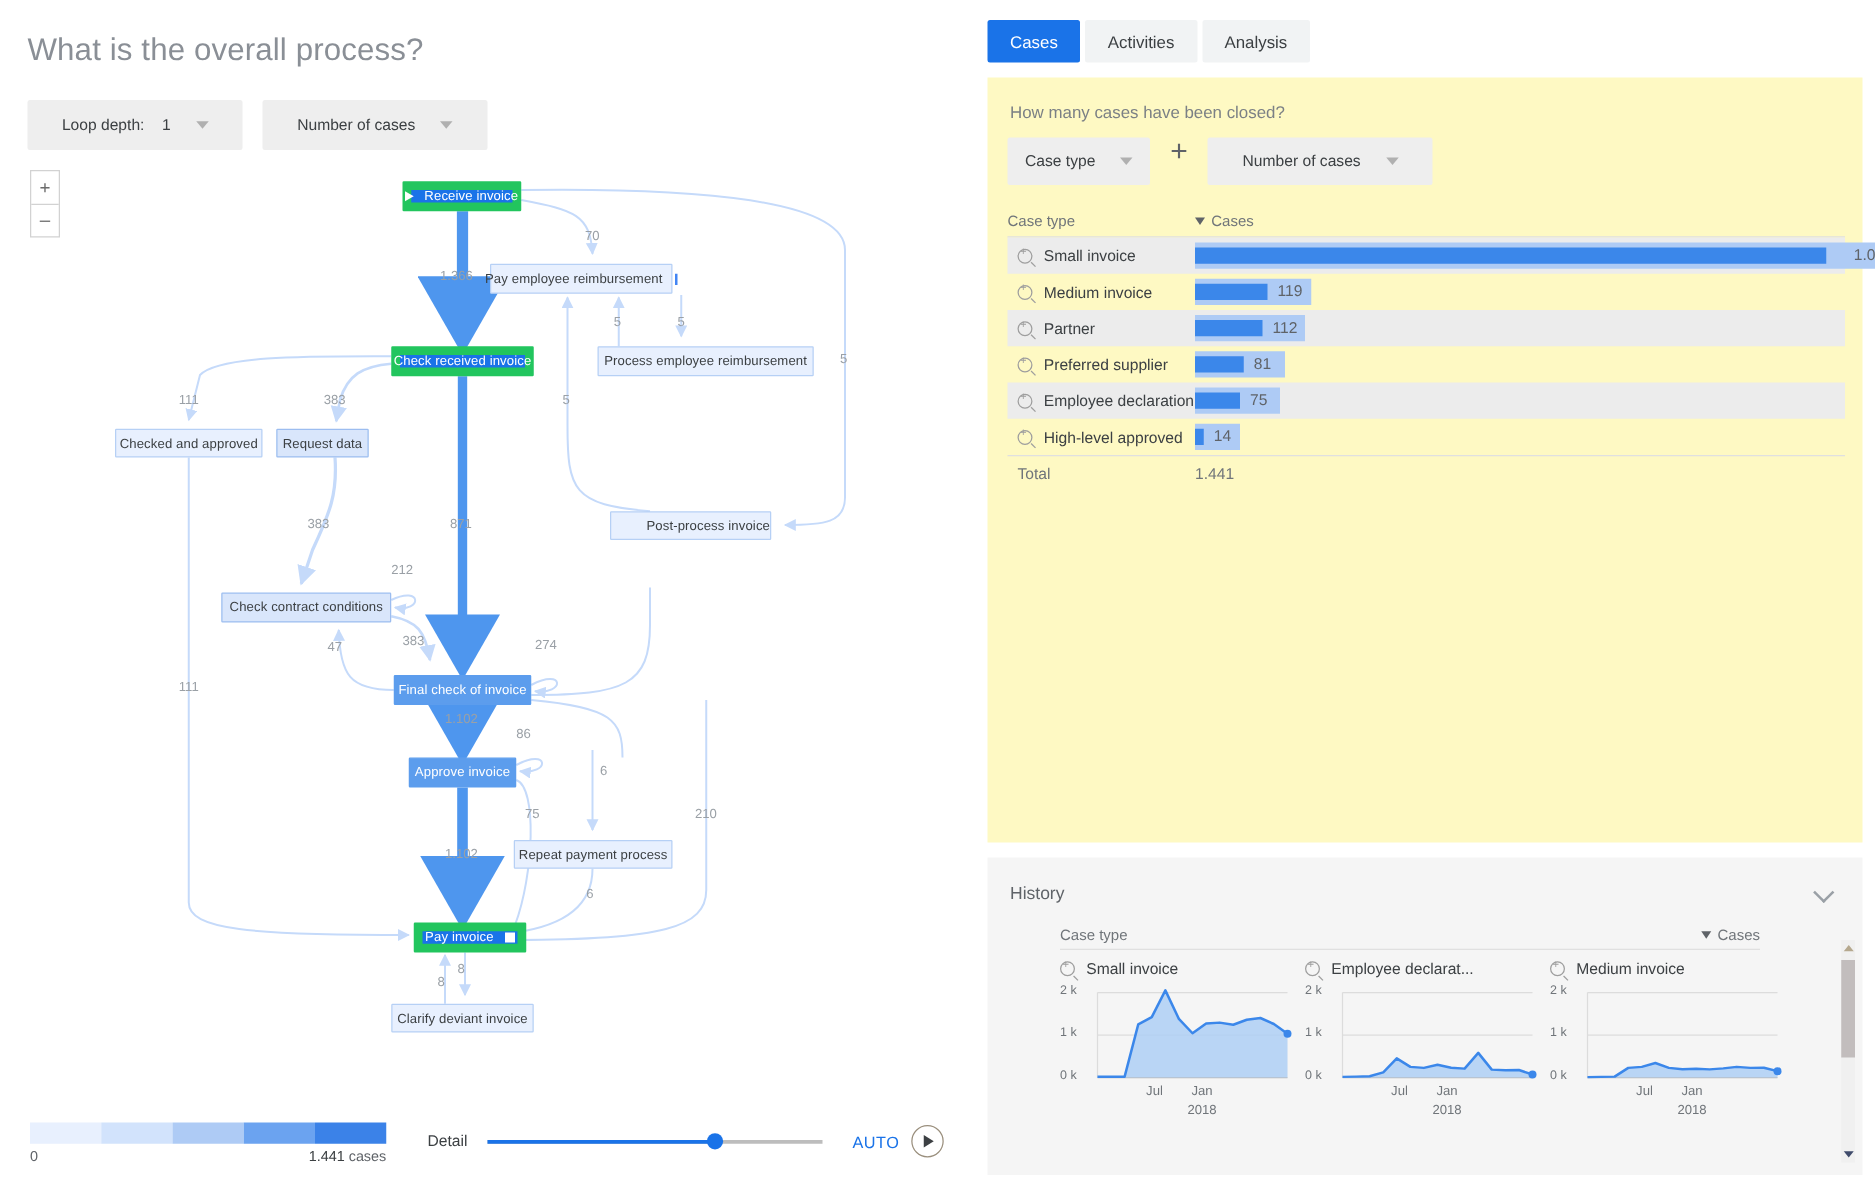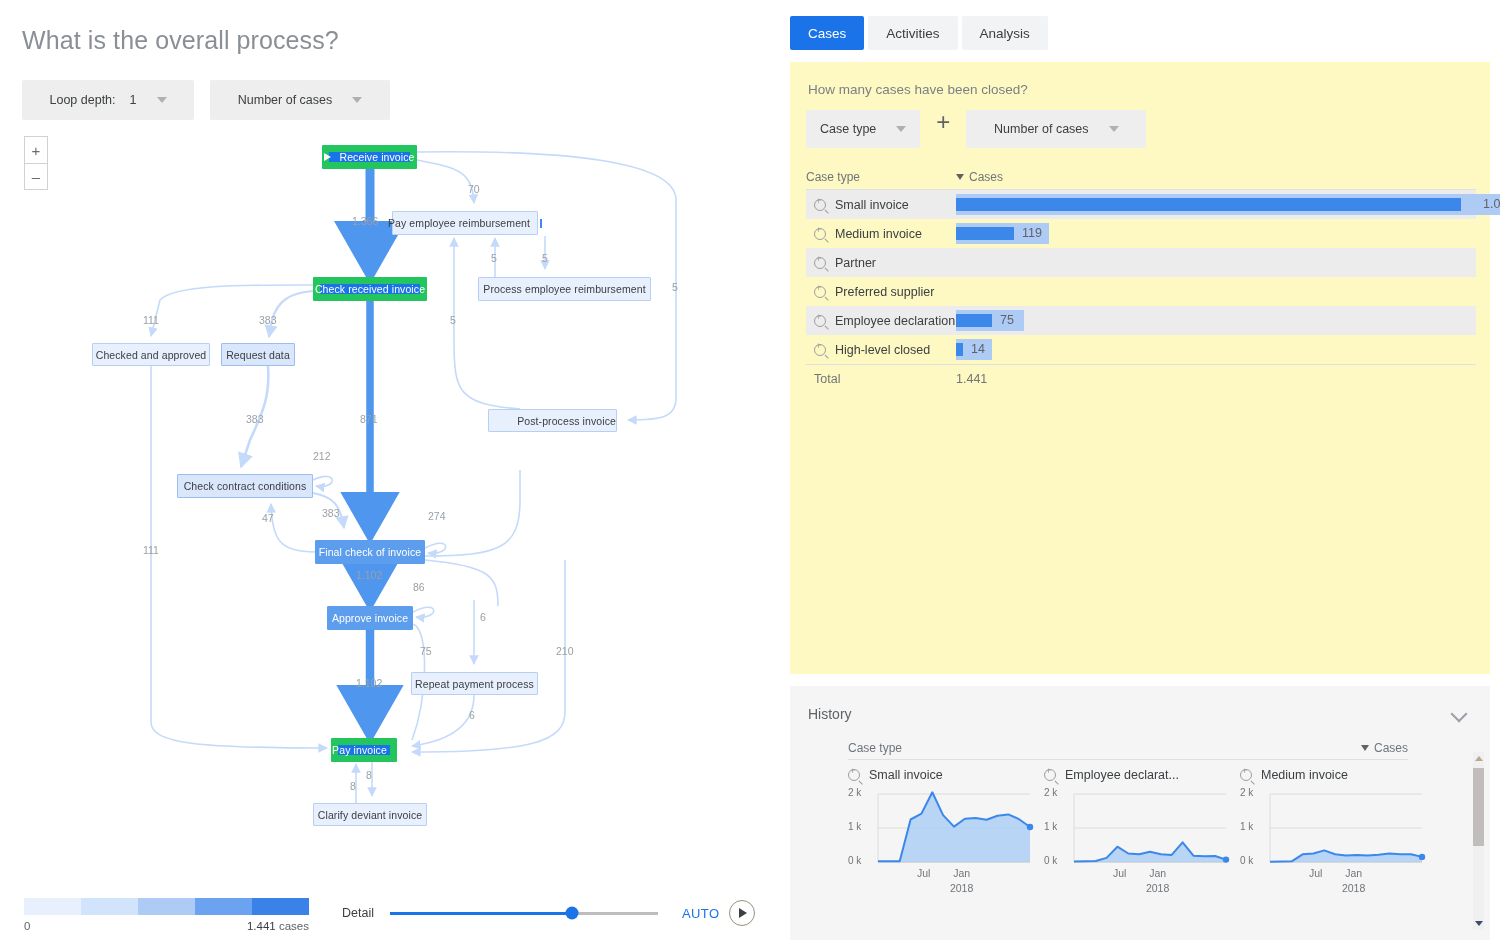--- a/index.html
+++ b/index.html
@@ -375,21 +375,21 @@
           </div>
           <div class="node mid" style="left: 315px; top: 540px; width: 110px; height: 24px;">
             <span>Final check of invoice</span>
           </div>
           <div class="node mid" style="left: 327px; top: 606px; width: 86px; height: 24px;">
             <span>Approve invoice</span>
           </div>
           <div class="node pale" style="left: 411px; top: 672px; width: 127px; height: 23px;">
             <span>Repeat payment process</span>
           </div>
-          <div class="node dark" style="left: 331px; top: 738px; width: 66px; height: 24px;">
+          <div class="node dark" style="left: 331px; top: 738px; width: 90px; height: 24px;">
             <span>Pay invoice</span>
             <span class="node-icon-end-filled"></span>
           </div>
           <div class="node pale" style="left: 313px; top: 803px; width: 114px; height: 23px;">
             <span>Clarify deviant invoice</span>
           </div>
         </div>
       <div id="graph-labels">
           <div class="edge-label" style="left: 468px; top: 183px;">70</div>
           <div class="edge-label" style="left: 352px; top: 215px;">1.366</div>
@@ -497,42 +497,52 @@
                 <div class="bar-outer" style="width: 93px; background: rgb(174, 203, 245);"></div>
                 <div class="bar-inner" style="width: 58px; background: rgb(59, 135, 234);"></div>
                 <div class="bar-value" style="left: 66px;">119</div>
               </div>
             </div>
             <div class="case-row alt">
               <div class="cell-type">
                 <span class="magnifier"></span>
                 <span>Partner</span>
               </div>
+              <div class="bar-wrap">
+                <div class="bar-outer" style="width: 88px; background: rgb(174, 203, 245);"></div>
+                <div class="bar-inner" style="width: 54px; background: rgb(59, 135, 234);"></div>
+                <div class="bar-value" style="left: 62px;">112</div>
+              </div>
             </div>
             <div class="case-row">
               <div class="cell-type">
                 <span class="magnifier"></span>
                 <span>Preferred supplier</span>
               </div>
+              <div class="bar-wrap">
+                <div class="bar-outer" style="width: 72px; background: rgb(174, 203, 245);"></div>
+                <div class="bar-inner" style="width: 39px; background: rgb(59, 135, 234);"></div>
+                <div class="bar-value" style="left: 47px;">81</div>
+              </div>
             </div>
             <div class="case-row alt">
               <div class="cell-type">
                 <span class="magnifier"></span>
                 <span>Employee declaration</span>
               </div>
               <div class="bar-wrap">
                 <div class="bar-outer" style="width: 68px; background: rgb(174, 203, 245);"></div>
                 <div class="bar-inner" style="width: 36px; background: rgb(59, 135, 234);"></div>
                 <div class="bar-value" style="left: 44px;">75</div>
               </div>
             </div>
             <div class="case-row">
               <div class="cell-type">
                 <span class="magnifier"></span>
-                <span>High-level closed</span>
+                <span>High-level approved</span>
               </div>
               <div class="bar-wrap">
                 <div class="bar-outer" style="width: 36px; background: rgb(174, 203, 245);"></div>
                 <div class="bar-inner" style="width: 7px; background: rgb(59, 135, 234);"></div>
                 <div class="bar-value" style="left: 15px;">14</div>
               </div>
             </div>
           </div>
         <div id="cases-total">
           <div class="col-type">Total</div>

